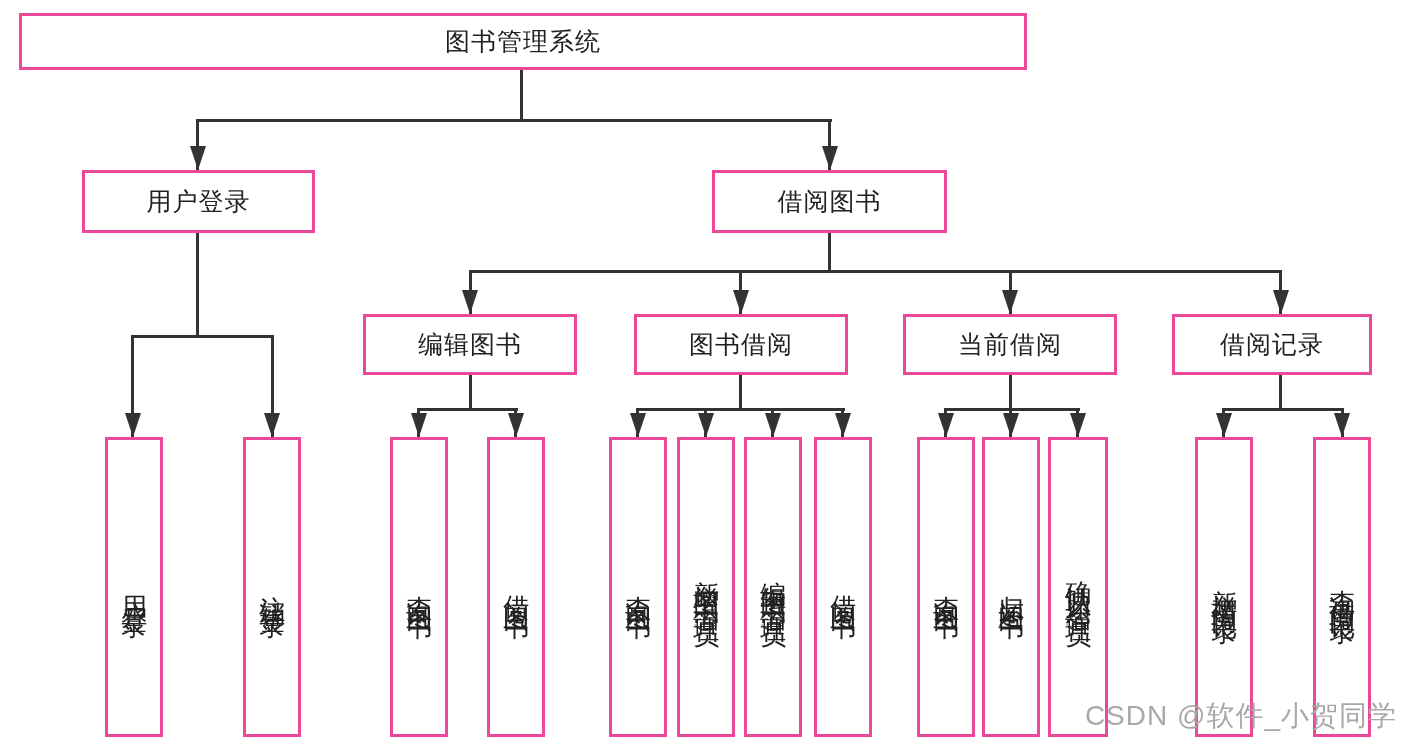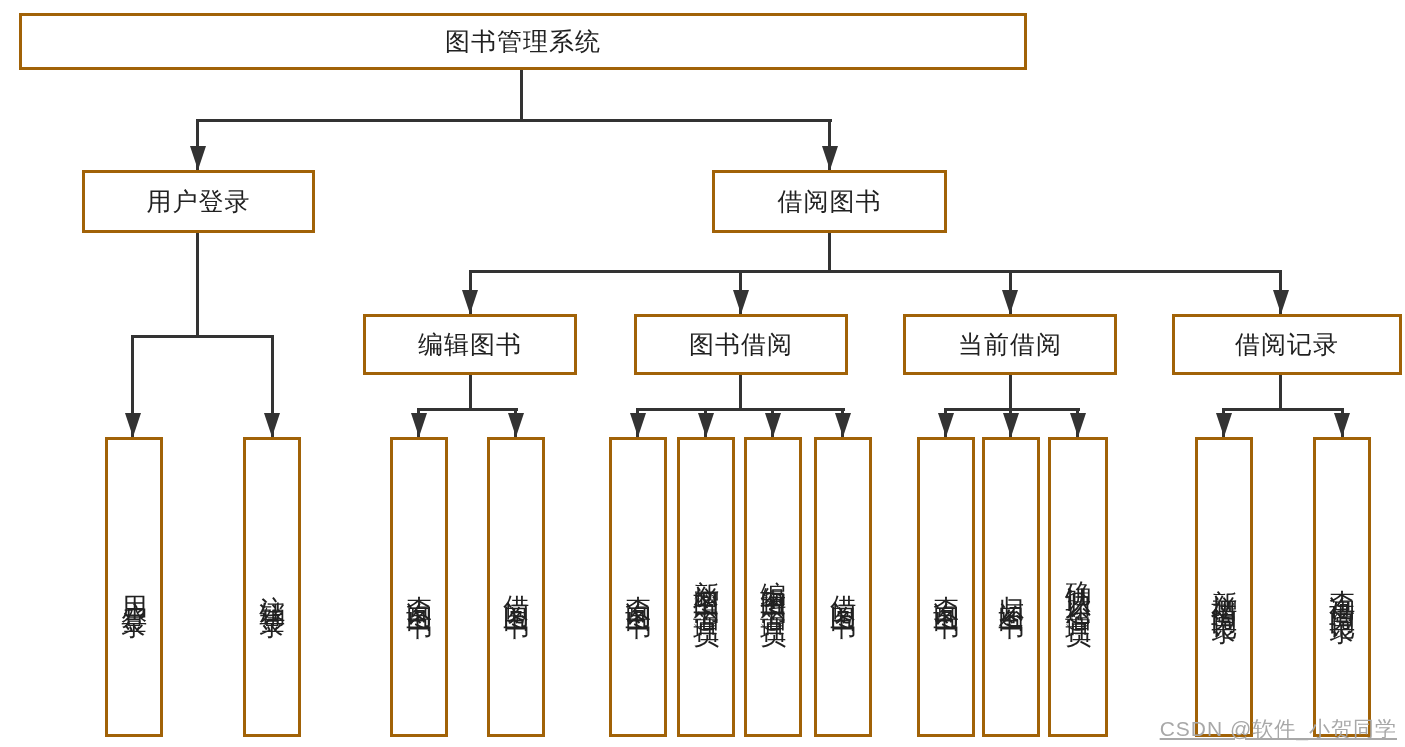--- a/index.html
+++ b/index.html
@@ -4,45 +4,44 @@
 <style>
   * { margin:0; padding:0; box-sizing:border-box; }
   html,body { background:#ffffff; }
   body { font-family:"Liberation Sans","DejaVu Sans",sans-serif; }
   .canvas{
     position:relative; width:1405px; height:747px;
     background:#ffffff; overflow:hidden;
   }
   .node{
     position:absolute; background:#ffffff;
-    border:3px solid #a16207;
+    border:3px solid #ec4899;
     display:flex; align-items:center; justify-content:center;
     color:#212121;
   }
   .h-node span{
     font-size:25px; letter-spacing:1px; white-space:nowrap;
   }
   .v-node span{
     writing-mode:vertical-rl; text-orientation:mixed;
     font-size:26px; letter-spacing:6px; line-height:1.05;
     white-space:nowrap;
   }
   .lv{ position:absolute; width:3px; background:#333333; }
   .lh{ position:absolute; height:3px; background:#333333; }
   .arrow{
     position:absolute; width:0; height:0;
     border-left:8px solid transparent;
     border-right:8px solid transparent;
     border-top:24px solid #333333;
   }
   .watermark{
-    position:absolute; right:8px; bottom:4px;
-    font-size:21px; color:#a8a8a8; letter-spacing:1px;
+    position:absolute; right:8px; bottom:12px;
+    font-size:28px; color:#a8a8a8; letter-spacing:1px;
     white-space:nowrap;
-    text-decoration:underline;
   }
 </style>
 </head>
 <body>
 
 <div class="canvas">
 
   <div class="node h-node" style="left:19px; top:13px; width:1008px; height:57px;">
     <span>图书管理系统</span>
   </div>
@@ -82,21 +81,21 @@
 
   <div class="node h-node" style="left:363px; top:314px; width:214px; height:61px;">
     <span>编辑图书</span>
   </div>
   <div class="node h-node" style="left:903px; top:314px; width:214px; height:61px;">
     <span>当前借阅</span>
   </div>
   <div class="node h-node" style="left:634px; top:314px; width:214px; height:61px;">
     <span>图书借阅</span>
   </div>
-  <div class="node h-node" style="left:1172px; top:314px; width:230px; height:61px;">
+  <div class="node h-node" style="left:1172px; top:314px; width:200px; height:61px;">
     <span>借阅记录</span>
   </div>
 
   <div class="lv" style="left:469px; top:375px; height:33px;"></div>
   <div class="lh" style="left:417px; top:408px; width:101px;"></div>
   <div class="lv" style="left:417px; top:408px; height:29px;"></div>
   <div class="arrow" style="left:411px; top:413px;"></div>
   <div class="lv" style="left:514px; top:408px; height:29px;"></div>
   <div class="arrow" style="left:508px; top:413px;"></div>
 

